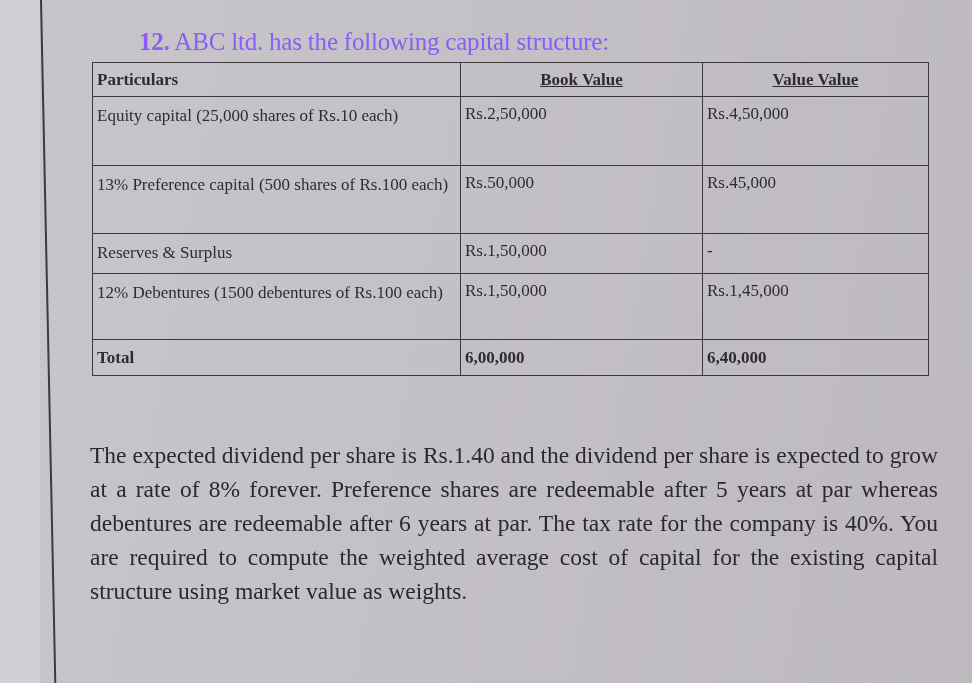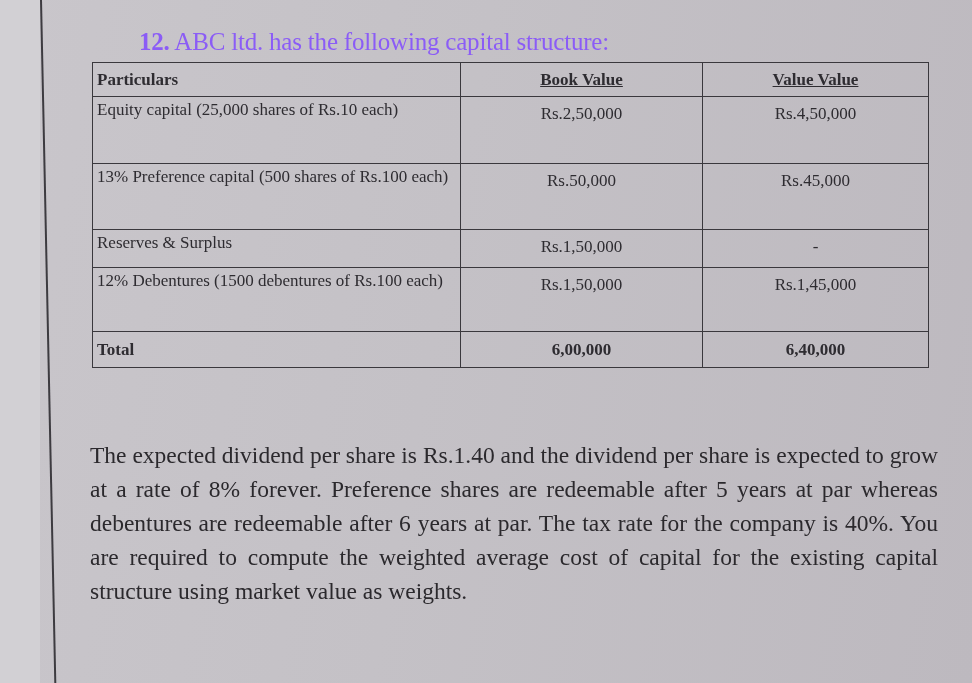--- a/index.html
+++ b/index.html
@@ -63,22 +63,22 @@
     }
     table.cap th {
       font-weight: bold;
       height: 29px;
       vertical-align: middle;
       margin-left: 16px;
     }
     table.cap th.part { text-align: left; width: 359px; }
     table.cap th.num { text-align: center; text-decoration: underline; }
     table.cap th.book { width: 233px; }
-    table.cap td.num { text-align: center; padding-top: 6px; }
-    table.cap td.part { padding-top: 2px; }
+    table.cap td.num { text-align: left; padding-top: 6px; }
+    table.cap td.part { padding-top: 8px; }
     table.cap tr.r-eq td { height: 58px; }
     table.cap tr.r-pref td { height: 57px; }
     table.cap tr.r-res td { height: 29px; }
     table.cap tr.r-deb td { height: 55px; }
     table.cap tr.r-total td { height: 31px; font-weight: bold; vertical-align: middle; padding-top: 2px; }
     .para {
       position: absolute;
       left: 90px;
       top: 414px;
       width: 848px;

